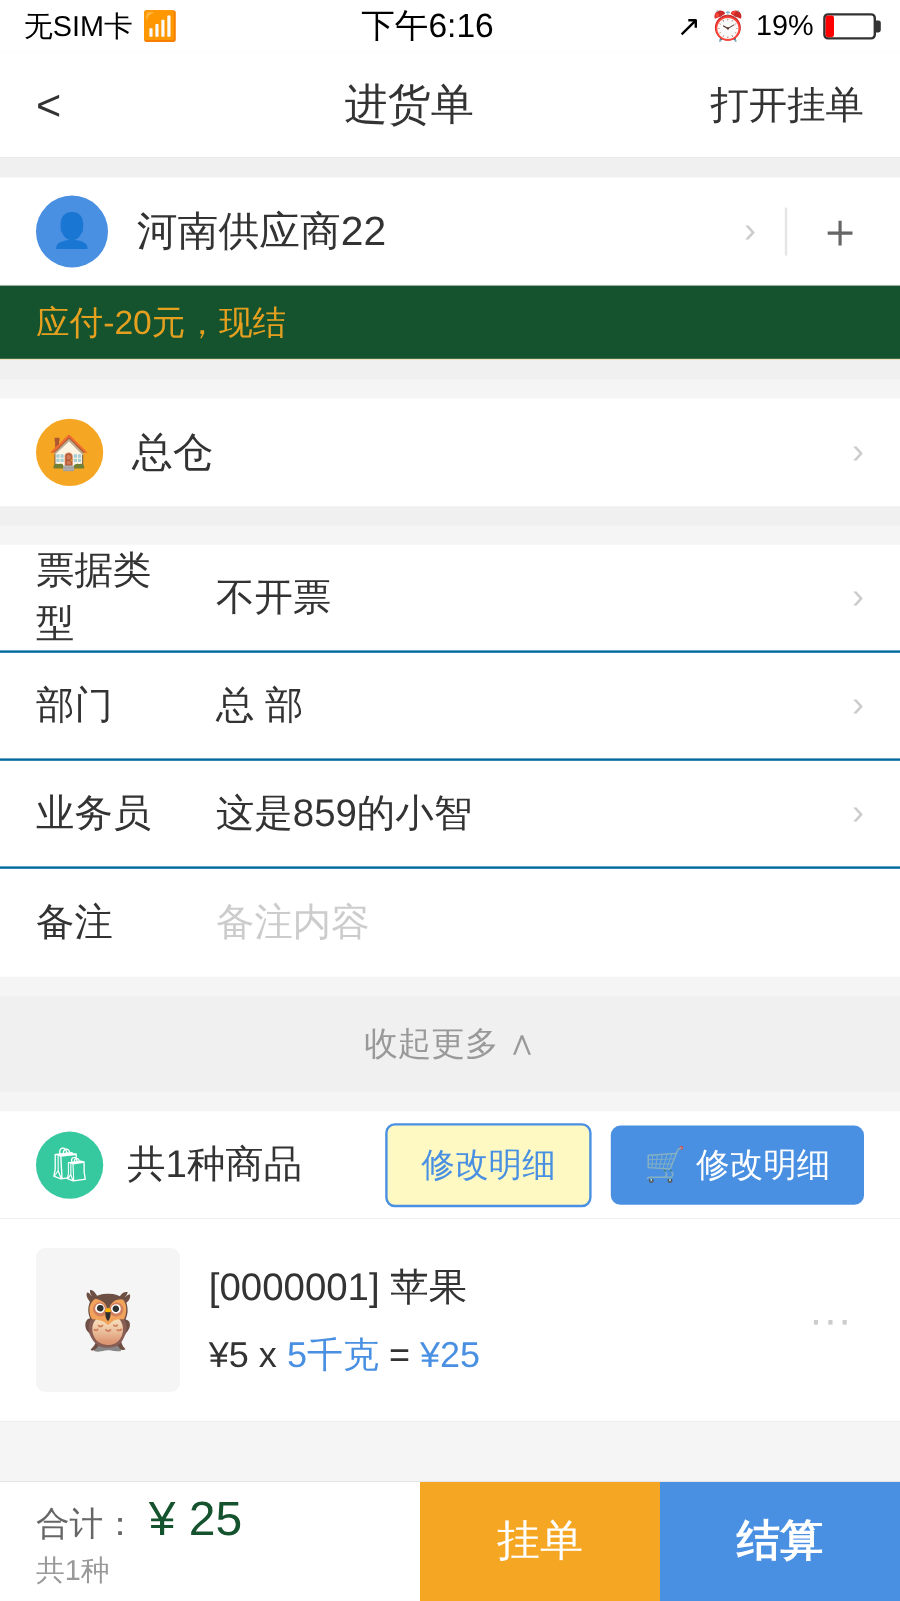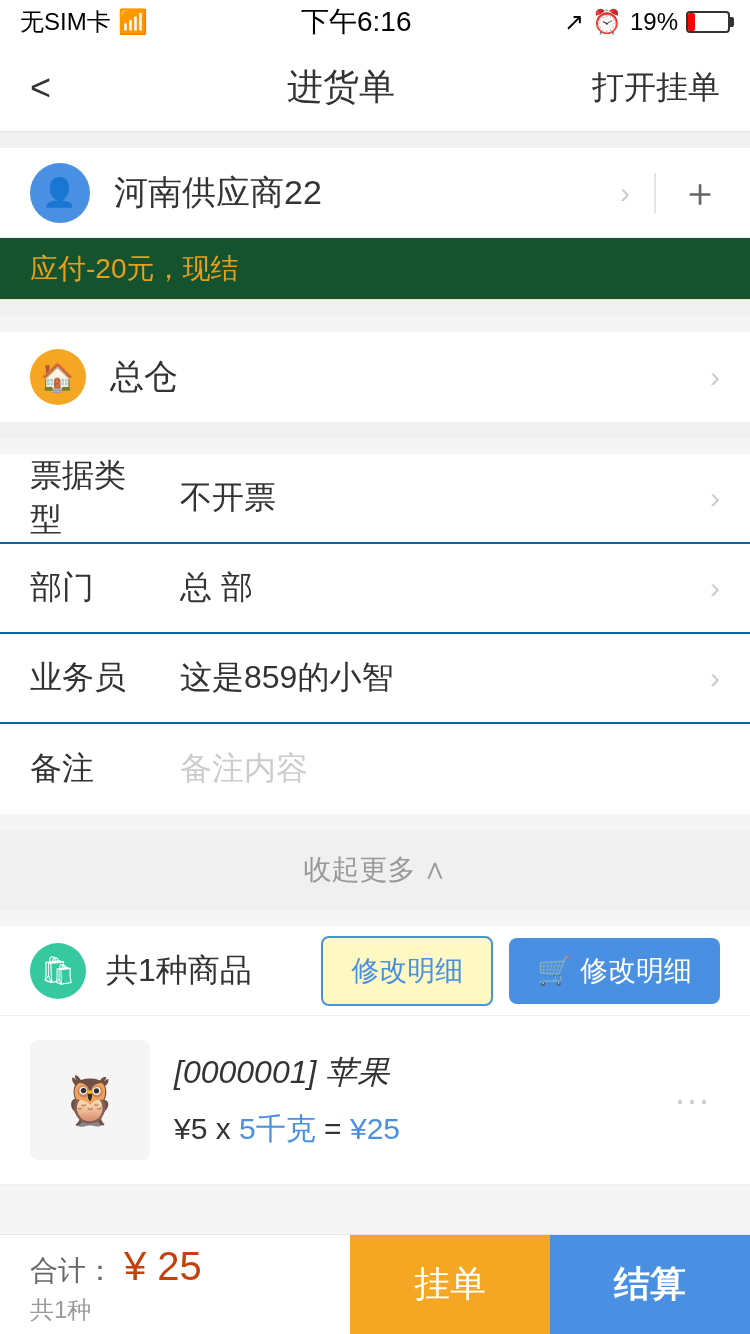--- a/index.html
+++ b/index.html
@@ -285,21 +285,20 @@
       font-size: 48px;
       color: #bbb;
     }
     .product-info {
       flex: 1;
     }
     .product-name {
       font-size: 32px;
       color: #333;
       margin-bottom: 14px;
-      font-style: italic;
     }
     .product-price {
       font-size: 30px;
       color: #333;
     }
     .product-price-highlight {
       color: #4a90e2;
     }
     .product-more {
       color: #ccc;
@@ -327,21 +326,21 @@
     }
     .total-label {
       font-size: 28px;
       color: #666;
       display: flex;
       align-items: baseline;
       gap: 10px;
     }
     .total-amount {
       font-size: 40px;
-      color: #c2410c;
+      color: #14532d;
       font-weight: 500;
     }
     .total-count {
       font-size: 24px;
       color: #999;
       margin-top: 4px;
     }
     .btn-hang {
       width: 200px;
       height: 100px;

